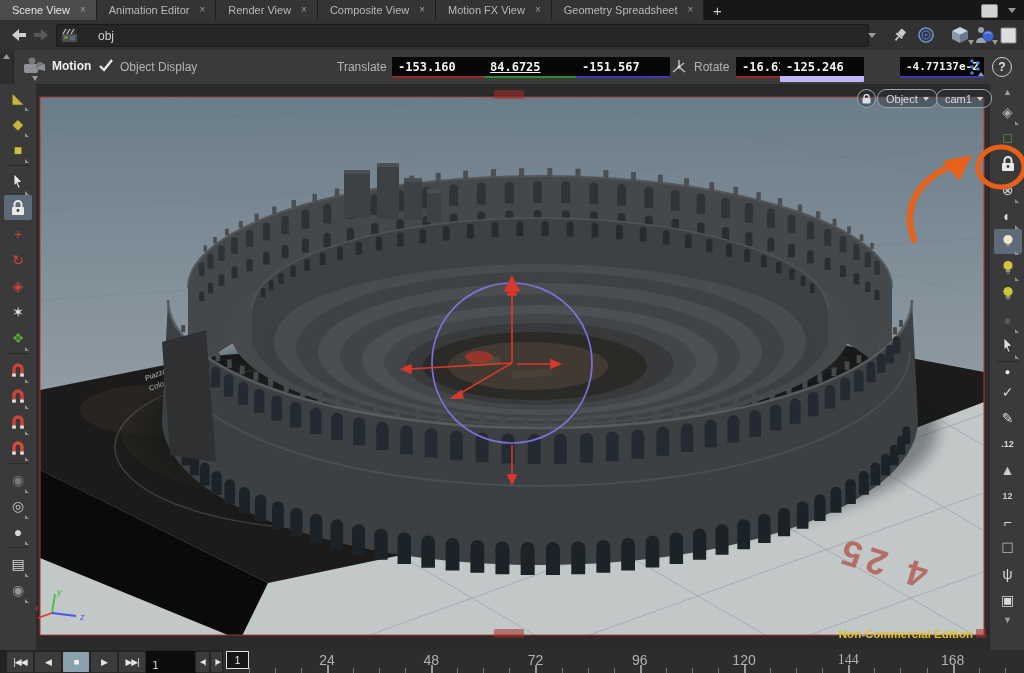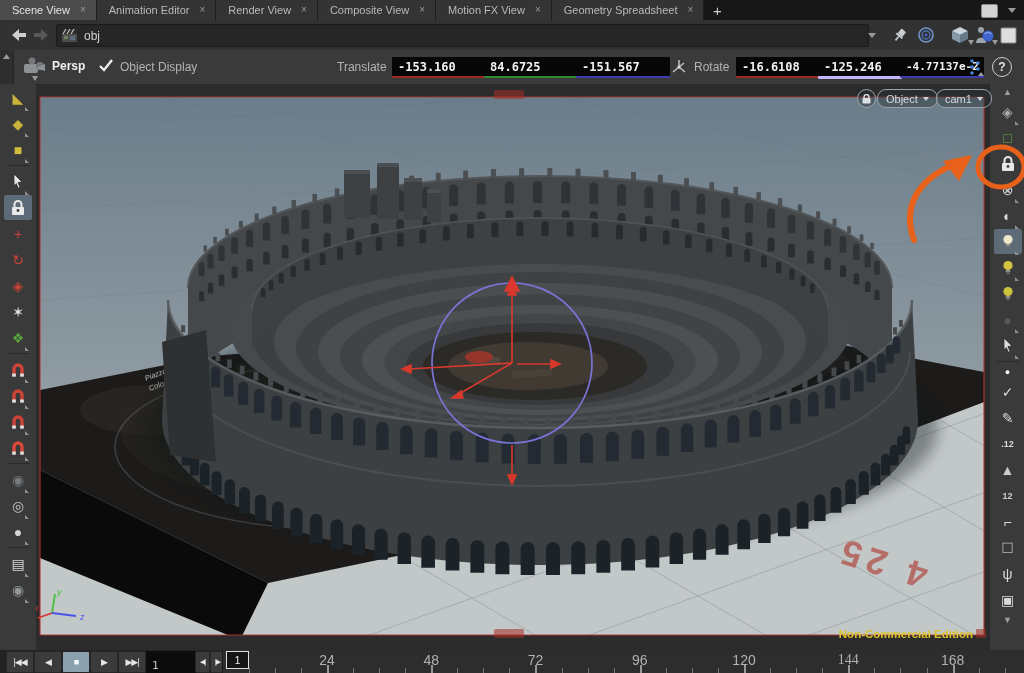--- a/index.html
+++ b/index.html
@@ -11,21 +11,21 @@
   .tab{display:flex;align-items:center;gap:10px;padding:0 10px 0 12px;background:#343434;
        border-right:1px solid #1d1d1d;color:#b9b9b9;font-size:11px;cursor:default;}
   .tab.active{background:#4c4c4c;color:#e4e4e4;}
   .tab .x{color:#9a9a9a;font-size:10px;line-height:10px;}
   .addtab{width:26px;display:flex;align-items:center;justify-content:center;color:#cfcfcf;font-size:15px;}
   #win-max{right:26px;top:4px;width:15px;height:12px;background:#d2d2d2;border:1px solid #8a8a8a;border-radius:2px;}
   .tri-down{width:0;height:0;border-left:4px solid transparent;border-right:4px solid transparent;border-top:5px solid #9a9a9a;}
   
   #navbar{left:0;top:20px;width:1024px;height:30px;background:#323232;border-bottom:1px solid #222;}
   #pathfield{left:56px;top:4px;width:806px;height:21px;background:#262626;border:1px solid #1a1a1a;
-             border-radius:2px;display:flex;align-items:center;gap:7px;padding-left:5px;color:#cfcfcf;font-size:12px;}
+             border-radius:2px;display:flex;align-items:center;gap:21px;padding-left:5px;color:#cfcfcf;font-size:12px;}
   .navbtn{top:5px;width:20px;height:20px;display:flex;align-items:center;justify-content:center;}
   
   #cambar{left:0;top:50px;width:1024px;height:34px;background:#3a3a3a;border-bottom:1px solid #242424;
           color:#c8c8c8;font-size:12px;}
   .pfield{position:absolute;top:7px;height:19px;background:#070707;color:#f2f2f2;
           font-family:"DejaVu Sans Mono",monospace;font-size:12px;font-weight:bold;
           display:flex;align-items:center;padding-left:6px;border-radius:1px;}
   .lbl{position:absolute;top:10px;color:#b4b4b4;}
   
   #ltool{left:0;top:84px;width:36px;height:566px;background:#3a3a3a;border-right:1px solid #2a2a2a;}
@@ -168,38 +168,38 @@
           <path d="M6.5,2 L10,7 L3,7 Z" fill="#9a9a9a"></path>
         </svg></div>
     <div class="abs" style="left:22px;top:7px;">
       <svg width="26" height="20">
         <rect x="2" y="7" width="14" height="9" rx="2" fill="#8e9296"></rect>
         <circle cx="18" cy="9" r="4" fill="#75797d"></circle>
           <circle cx="10" cy="4" r="3.4" fill="#75797d"></circle>
         <path d="M16,10 L23,7 L23,14 L16,12 Z" fill="#8e9296"></path>
         </svg>
       <span class="tri-down abs" style="left:10px;top:19px;border-left-width:3px;border-right-width:3px;"></span></div>
-    <b class="abs" style="left:52px;top:9px;color:#f0f0f0;">Persp</b>
+    <b class="abs" style="left:52px;top:9px;color:#f0f0f0;">Motion</b>
     <div class="abs" style="left:98px;top:8px;">
       <svg width="16" height="15">
           <path d="M2,8 L6,12 L14,2" stroke="#ececec" stroke-width="2.4" fill="none"></path>
         </svg></div>
     <span class="lbl" style="left:120px;">Object Display</span>
     <span class="lbl" style="left:337px;">Translate</span>
     <div class="pfield" style="left:392px;width:88px;border-bottom:2px solid #9e2b20;">-153.160</div>
-    <div class="pfield" style="left:484px;width:88px;border-bottom:2px solid #2e8b2e;">84.6725</div>
+    <div class="pfield" style="left:484px;width:88px;border-bottom:2px solid #2e8b2e;text-decoration:underline;">84.6725</div>
     <div class="pfield" style="left:576px;width:88px;border-bottom:2px solid #3c3cae;">-151.567</div>
     <div class="abs" style="left:670px;top:8px;">
       <svg width="18" height="18">
         <path d="M9,9 L9,2 M9,9 L3,14 M9,9 L15,14 M9,9 L14,5" stroke="#b8bcc0" stroke-width="1.6"></path>
         <circle cx="9" cy="9" r="1.6" fill="#d8dcde"></circle>
         </svg></div>
     <span class="lbl" style="left:694px;">Rotate</span>
     <div class="pfield" style="left:736px;width:78px;border-bottom:2px solid #9e2b20;">-16.6108</div>
-    <div class="pfield" style="left:818px;width:78px;border-bottom:3px solid #c4b5fd;">-125.246</div>
+    <div class="pfield" style="left:780px;width:78px;border-bottom:6px solid #c4b5fd;">-125.246</div>
     <div class="pfield" style="left:900px;width:78px;border-bottom:2px solid #3c3cae;font-size:11px;">-4.77137e-2</div>
 
     <div class="abs" style="left:968px;top:8px;">
       <svg width="16" height="18">
         <circle cx="4" cy="3" r="1.8" fill="#4a86d8"></circle>
           <circle cx="4" cy="9" r="1.8" fill="#4a86d8"></circle>
         <circle cx="4" cy="15" r="1.8" fill="#4a86d8"></circle>
           <circle cx="10" cy="5" r="1.8" fill="#4a86d8"></circle>
         <circle cx="10" cy="11" r="1.8" fill="#4a86d8"></circle>
           <path d="M13,14 l3,4 h-6 Z" fill="#9aa0a4"></path>

